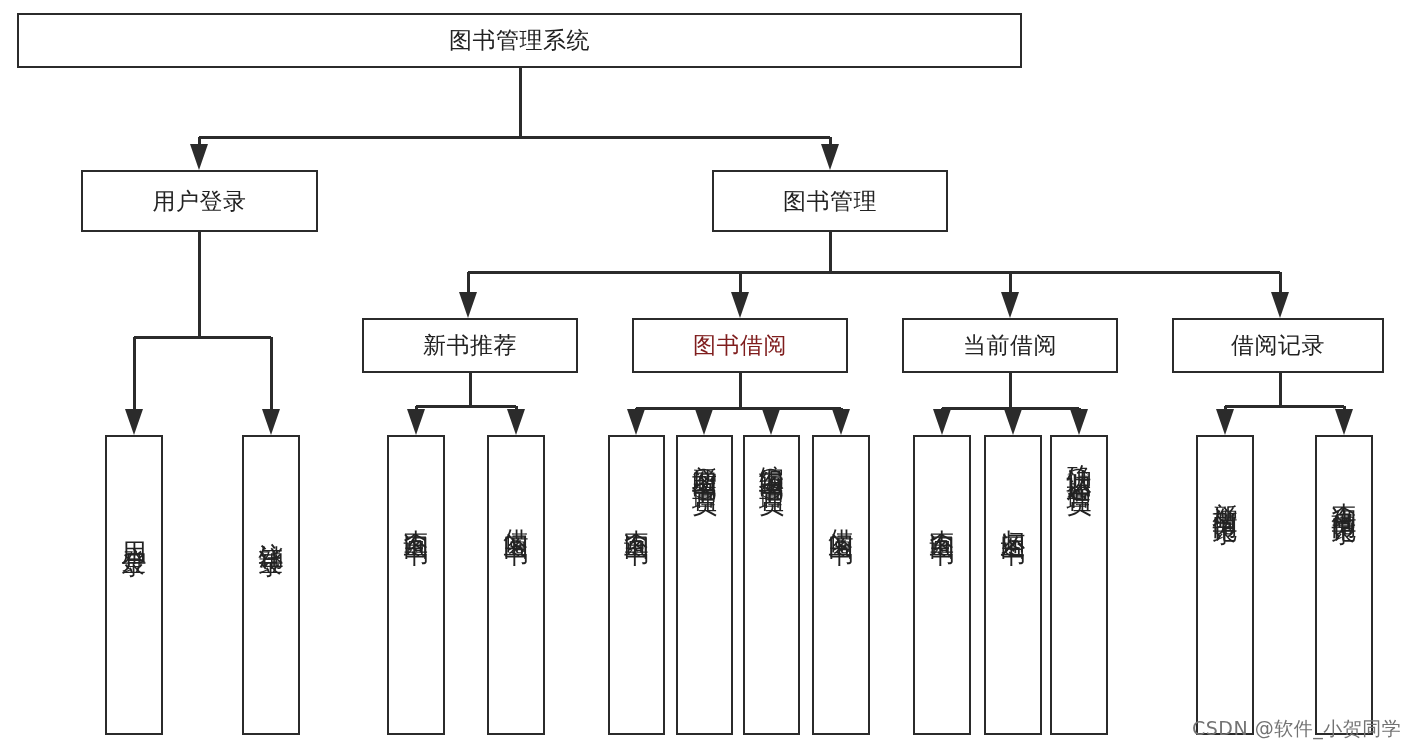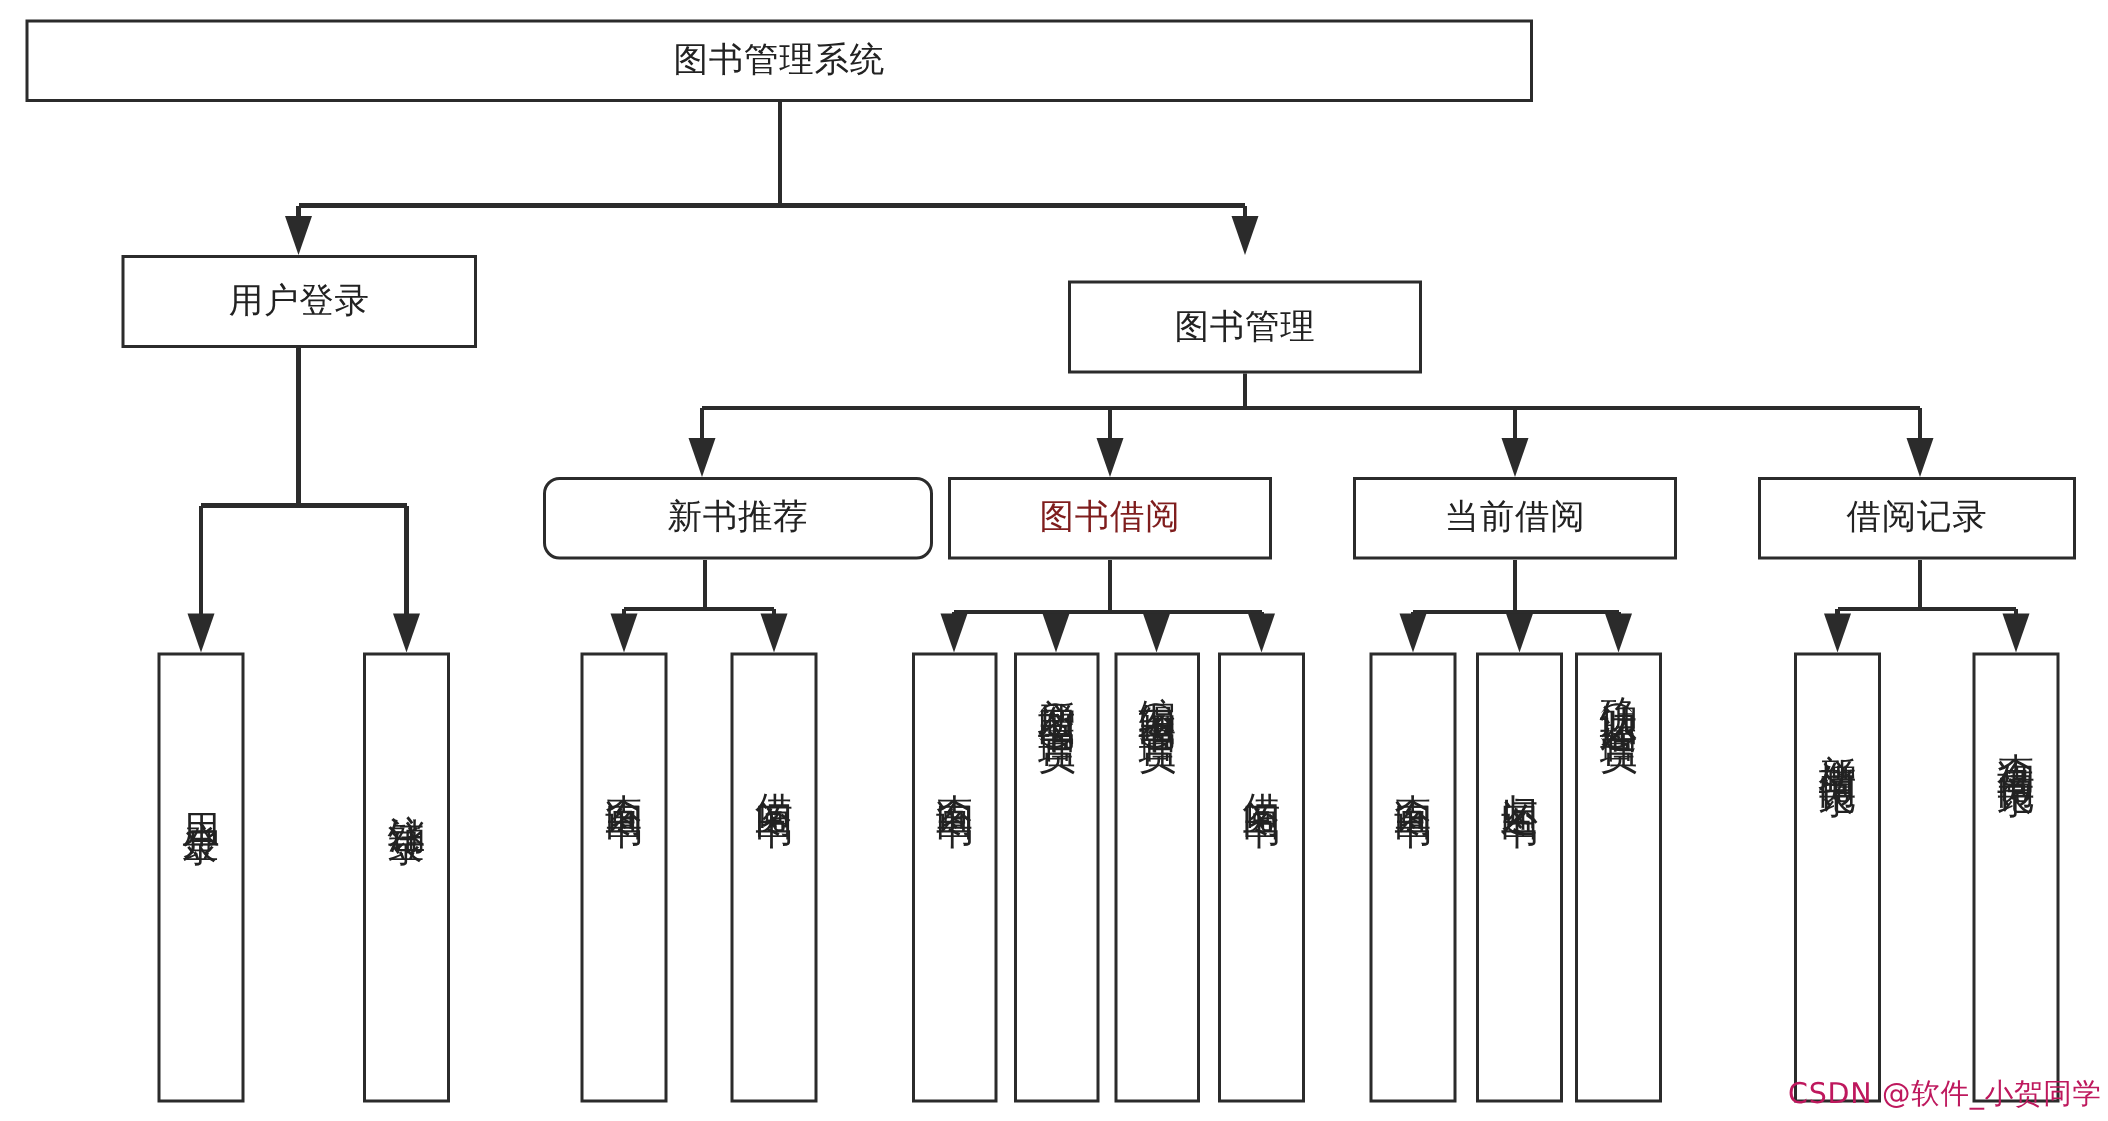--- a/index.html
+++ b/index.html
@@ -125,24 +125,24 @@
       <line x1="1344" y1="406" x2="1344" y2="411" stroke="#2b2b2b" stroke-width="3" shape-rendering="crispEdges"></line>
       <polygon points="1335,409 1353,409 1344,435" fill="#2b2b2b"></polygon>
     </svg>
   <div id="node-layer">
       <div class="node horizontal" style="left: 17px; top: 13px; width: 1005px; height: 55px; border-color: rgb(43, 43, 43); background: rgb(255, 255, 255);">
         <span class="node-label" style="color: rgb(34, 34, 34);">图书管理系统</span>
       </div>
       <div class="node horizontal" style="left: 81px; top: 170px; width: 237px; height: 62px; border-color: rgb(43, 43, 43); background: rgb(255, 255, 255);">
         <span class="node-label" style="color: rgb(34, 34, 34);">用户登录</span>
       </div>
-      <div class="node horizontal" style="left: 712px; top: 187px; width: 236px; height: 62px; border-color: rgb(43, 43, 43); background: rgb(255, 255, 255);">
+      <div class="node horizontal" style="left: 712px; top: 170px; width: 236px; height: 62px; border-color: rgb(43, 43, 43); background: rgb(255, 255, 255);">
         <span class="node-label" style="color: rgb(34, 34, 34);">图书管理</span>
       </div>
-      <div class="node horizontal" style="left: 362px; top: 318px; width: 260px; height: 55px; border-color: rgb(43, 43, 43); background: rgb(255, 255, 255); border-radius: 11px;">
+      <div class="node horizontal" style="left: 362px; top: 318px; width: 216px; height: 55px; border-color: rgb(43, 43, 43); background: rgb(255, 255, 255);">
         <span class="node-label" style="color: rgb(34, 34, 34);">新书推荐</span>
       </div>
       <div class="node horizontal" style="left: 632px; top: 318px; width: 216px; height: 55px; border-color: rgb(43, 43, 43); background: rgb(255, 255, 255);">
         <span class="node-label" style="color: #7f1d1d;">图书借阅</span>
       </div>
       <div class="node horizontal" style="left: 902px; top: 318px; width: 216px; height: 55px; border-color: rgb(43, 43, 43); background: rgb(255, 255, 255);">
         <span class="node-label" style="color: rgb(34, 34, 34);">当前借阅</span>
       </div>
       <div class="node horizontal" style="left: 1172px; top: 318px; width: 212px; height: 55px; border-color: rgb(43, 43, 43); background: rgb(255, 255, 255);">
         <span class="node-label" style="color: rgb(34, 34, 34);">借阅记录</span>
@@ -180,14 +180,14 @@
       <div class="node vertical" style="left: 1050px; top: 435px; width: 58px; height: 300px; border-color: rgb(43, 43, 43); background: rgb(255, 255, 255);">
         <span class="node-label" style="color: rgb(34, 34, 34); margin-top: 8px;">确认归还（管理员）</span>
       </div>
       <div class="node vertical" style="left: 1196px; top: 435px; width: 58px; height: 300px; border-color: rgb(43, 43, 43); background: rgb(255, 255, 255);">
         <span class="node-label" style="color: rgb(34, 34, 34); margin-top: 45px;">新增借阅记录</span>
       </div>
       <div class="node vertical" style="left: 1315px; top: 435px; width: 58px; height: 300px; border-color: rgb(43, 43, 43); background: rgb(255, 255, 255);">
         <span class="node-label" style="color: rgb(34, 34, 34); margin-top: 45px;">查询借阅记录</span>
       </div>
     </div>
-  <div class="watermark" style="left: 1192px; top: 716px; color: #be185d;">CSDN @软件_小贺同学</div>
+  <div class="watermark" style="left: 1192px; top: 716px; color: #737373;">CSDN @软件_小贺同学</div>
 </div>
 
 </body></html>

